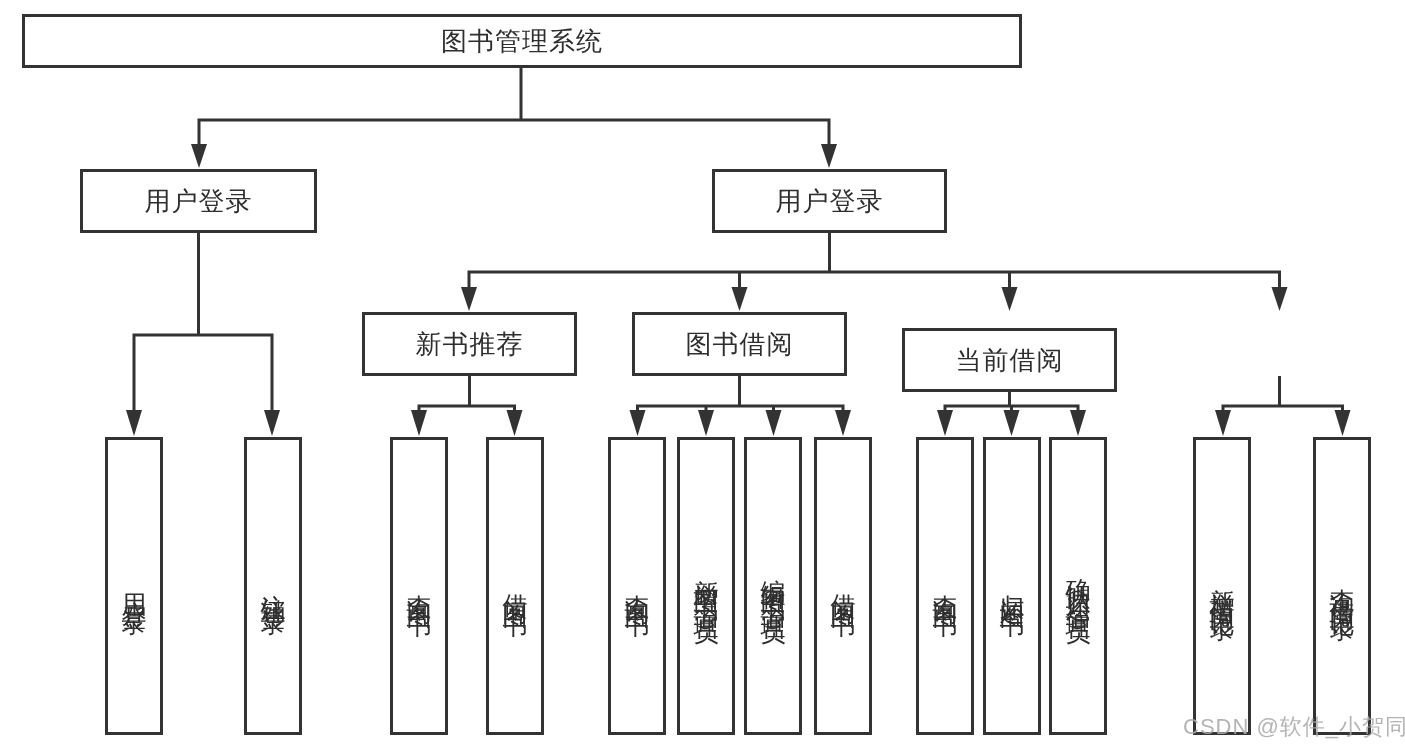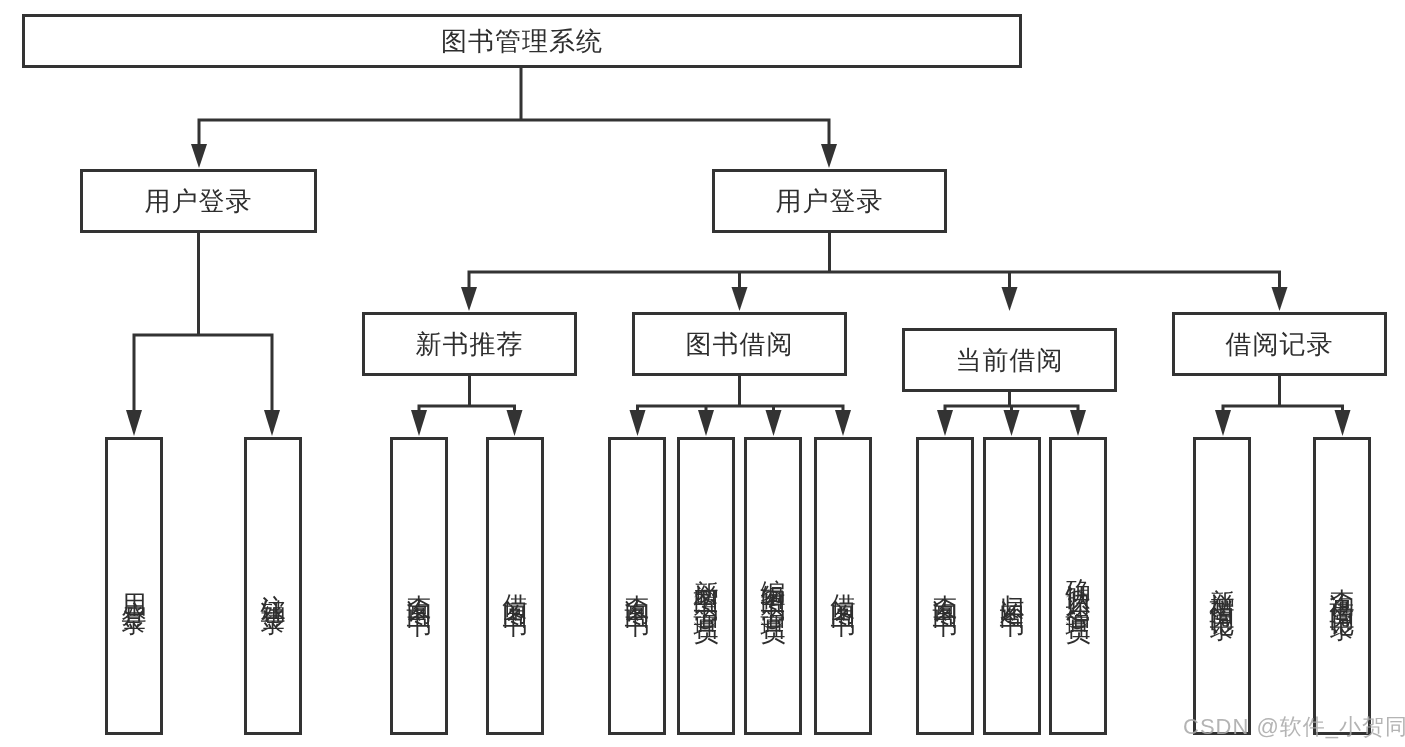--- a/index.html
+++ b/index.html
@@ -96,23 +96,20 @@
 
   <div class="box" style="left:632px;top:312px;width:215px;height:64px">
     <span>图书借阅</span>
   </div>
   <div class="box" style="left:362px;top:312px;width:215px;height:64px">
     <span>新书推荐</span>
   </div>
   <div class="box" style="left:902px;top:328px;width:215px;height:64px">
     <span>当前借阅</span>
   </div>
-  <div class="box" style="left:1172px;top:312px;width:215px;height:64px">
-    <span>借阅记录</span>
-  </div>
 
   <div class="box leaf" style="left:105px">
     <span class="vtext">用户登录</span>
   </div>
   <div class="box leaf" style="left:244px">
     <span class="vtext">注销登录</span>
   </div>
 
   <div class="box leaf" style="left:390px">
     <span class="vtext">查询图书</span>

